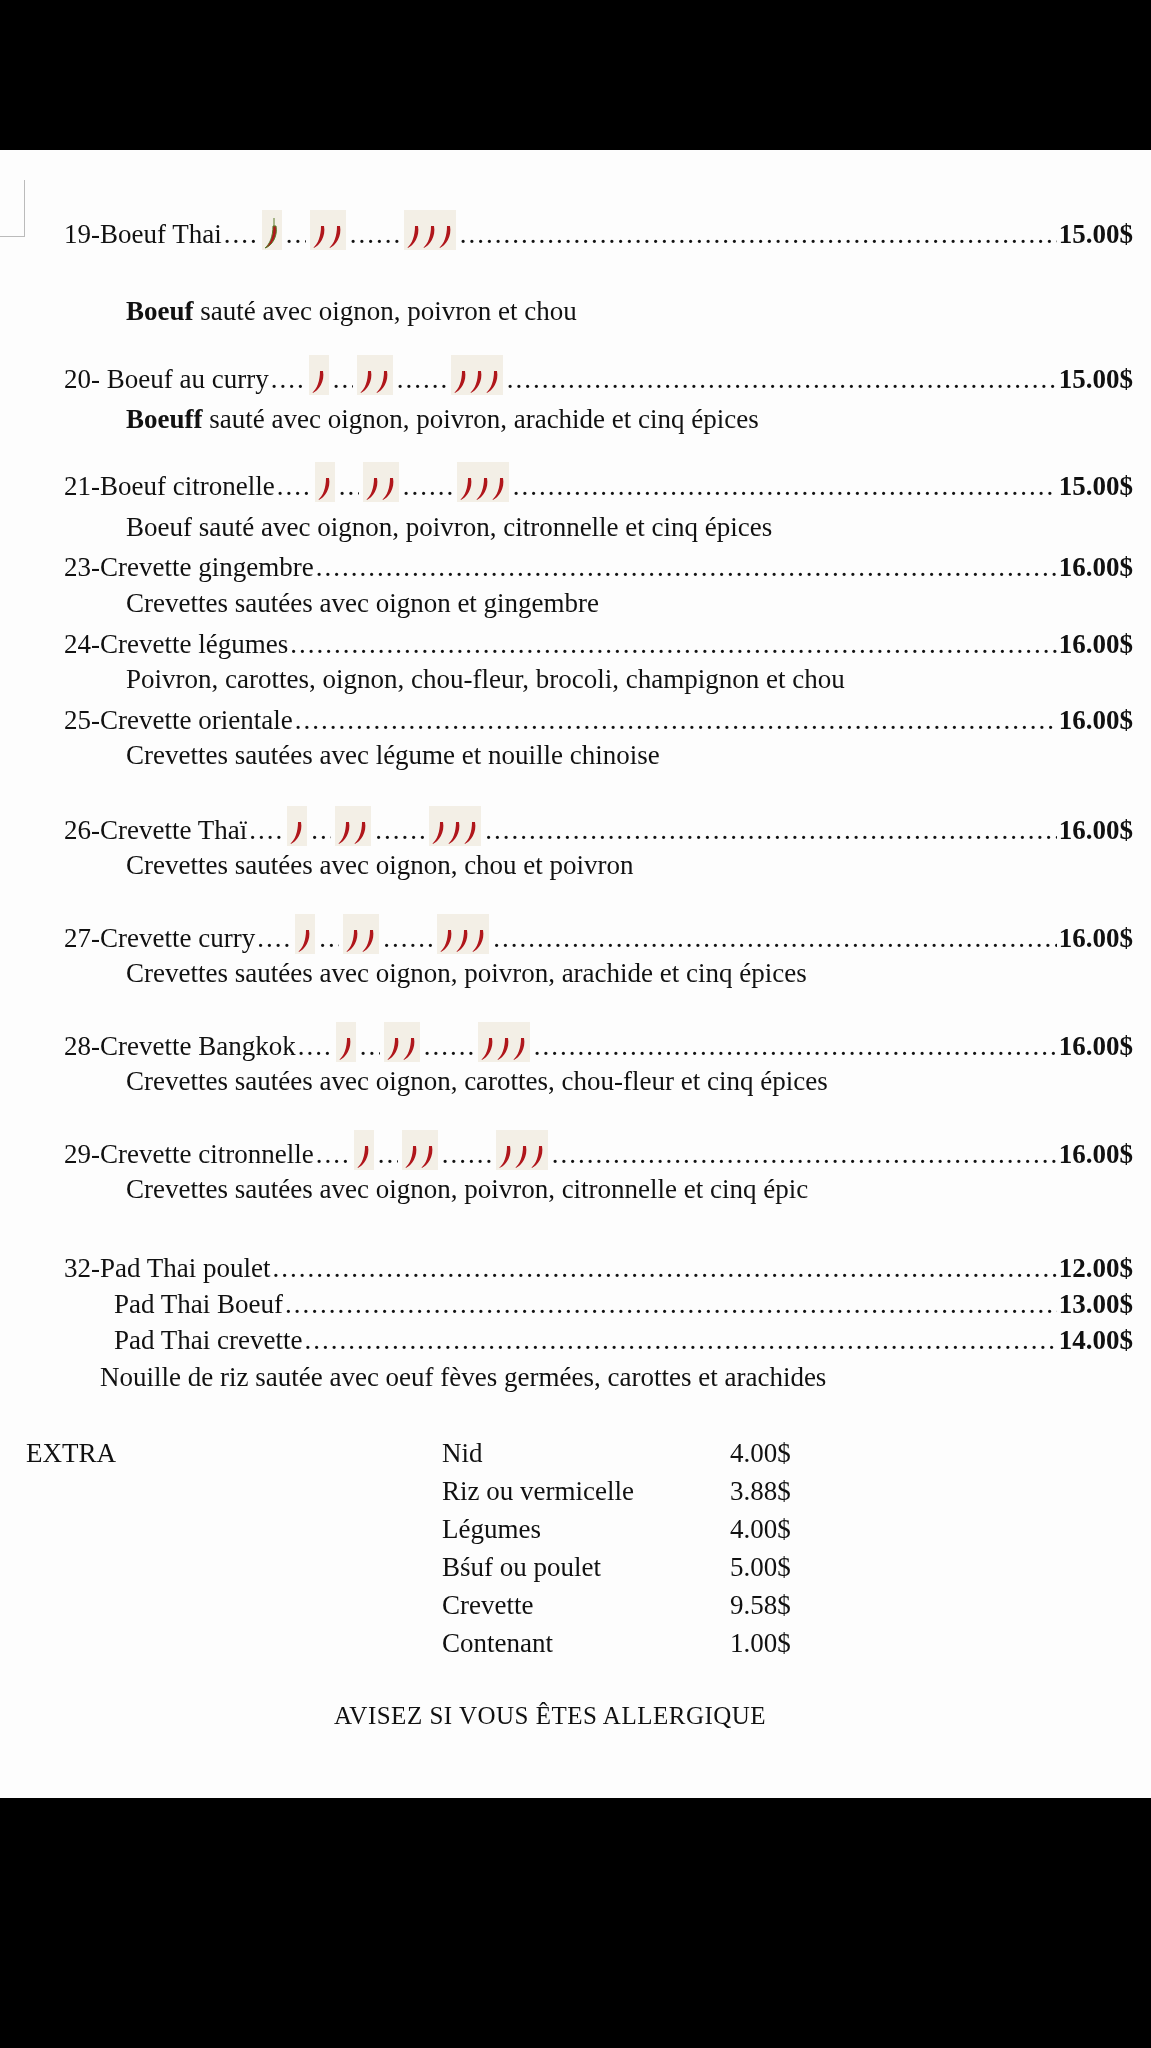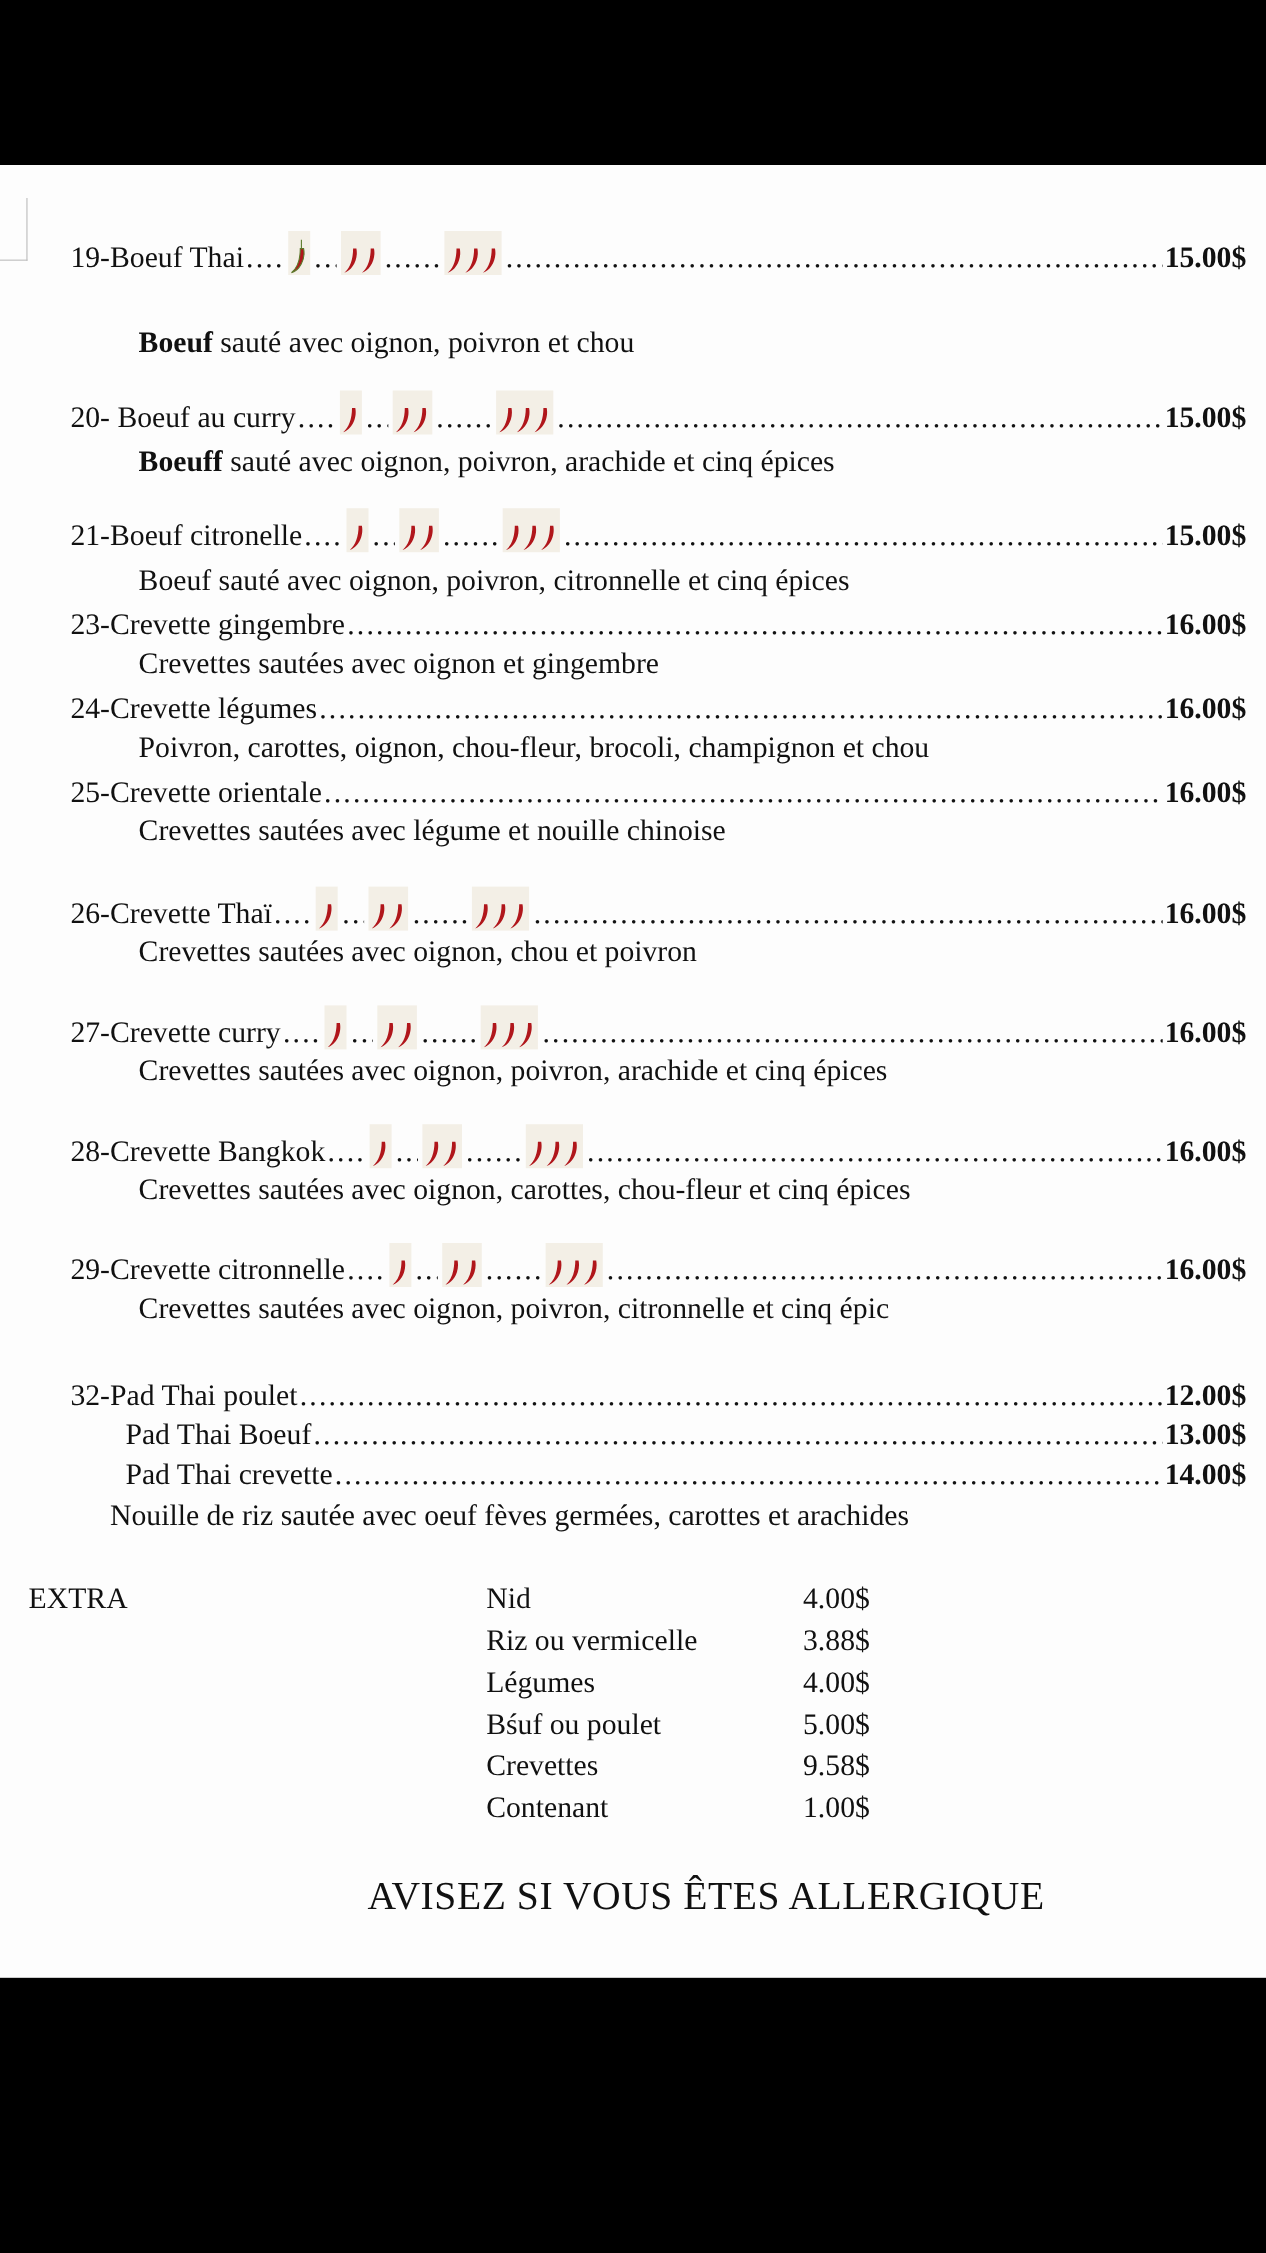--- a/index.html
+++ b/index.html
@@ -12,21 +12,21 @@
 .item .dots::after{content:"........................................................................................................................................................................";}
 .item .price{white-space:nowrap;font-weight:bold;}
 .chili-group{display:inline-flex;align-items:flex-end;background:#f3efe6;padding:0 2px;margin:0 2px;height:40px;}
 .chili{display:inline-block;width:16px;height:34px;}
 .desc{position:absolute;left:126px;font-size:27px;white-space:nowrap;}
 .desc b{font-weight:bold;}
 .extra-label{position:absolute;left:26px;top:1288px;font-size:27px;}
 .extra-row{position:absolute;left:442px;font-size:27px;width:400px;}
 .extra-row .n{position:absolute;left:0;}
 .extra-row .p{position:absolute;left:288px;}
-.notice{position:absolute;left:334px;top:1552px;font-size:36px;letter-spacing:0.5px;}
+.notice{position:absolute;left:334px;top:1552px;font-size:25px;letter-spacing:0.5px;}
 </style>
 </head>
 <body>
 
 <div class="page">
   <div class="corner"></div>
 
   <div class="item" style="top:60px">
     <span class="name">19-Boeuf Thai</span>
     <span class="dots" style="flex:0 0 34px"></span>
@@ -314,21 +314,21 @@
     </div>
   <div class="extra-row" style="top:1364px">
       <span class="n">Légumes</span>
       <span class="p">4.00$</span>
     </div>
   <div class="extra-row" style="top:1402px">
       <span class="n">Bśuf  ou poulet</span>
       <span class="p">5.00$</span>
     </div>
   <div class="extra-row" style="top:1440px">
-      <span class="n">Crevettes</span>
+      <span class="n">Crevette</span>
       <span class="p">9.58$</span>
     </div>
   <div class="extra-row" style="top:1478px">
       <span class="n">Contenant</span>
       <span class="p">1.00$</span>
     </div>
 
   <div class="notice">AVISEZ SI VOUS ÊTES ALLERGIQUE</div>
 </div>
 

